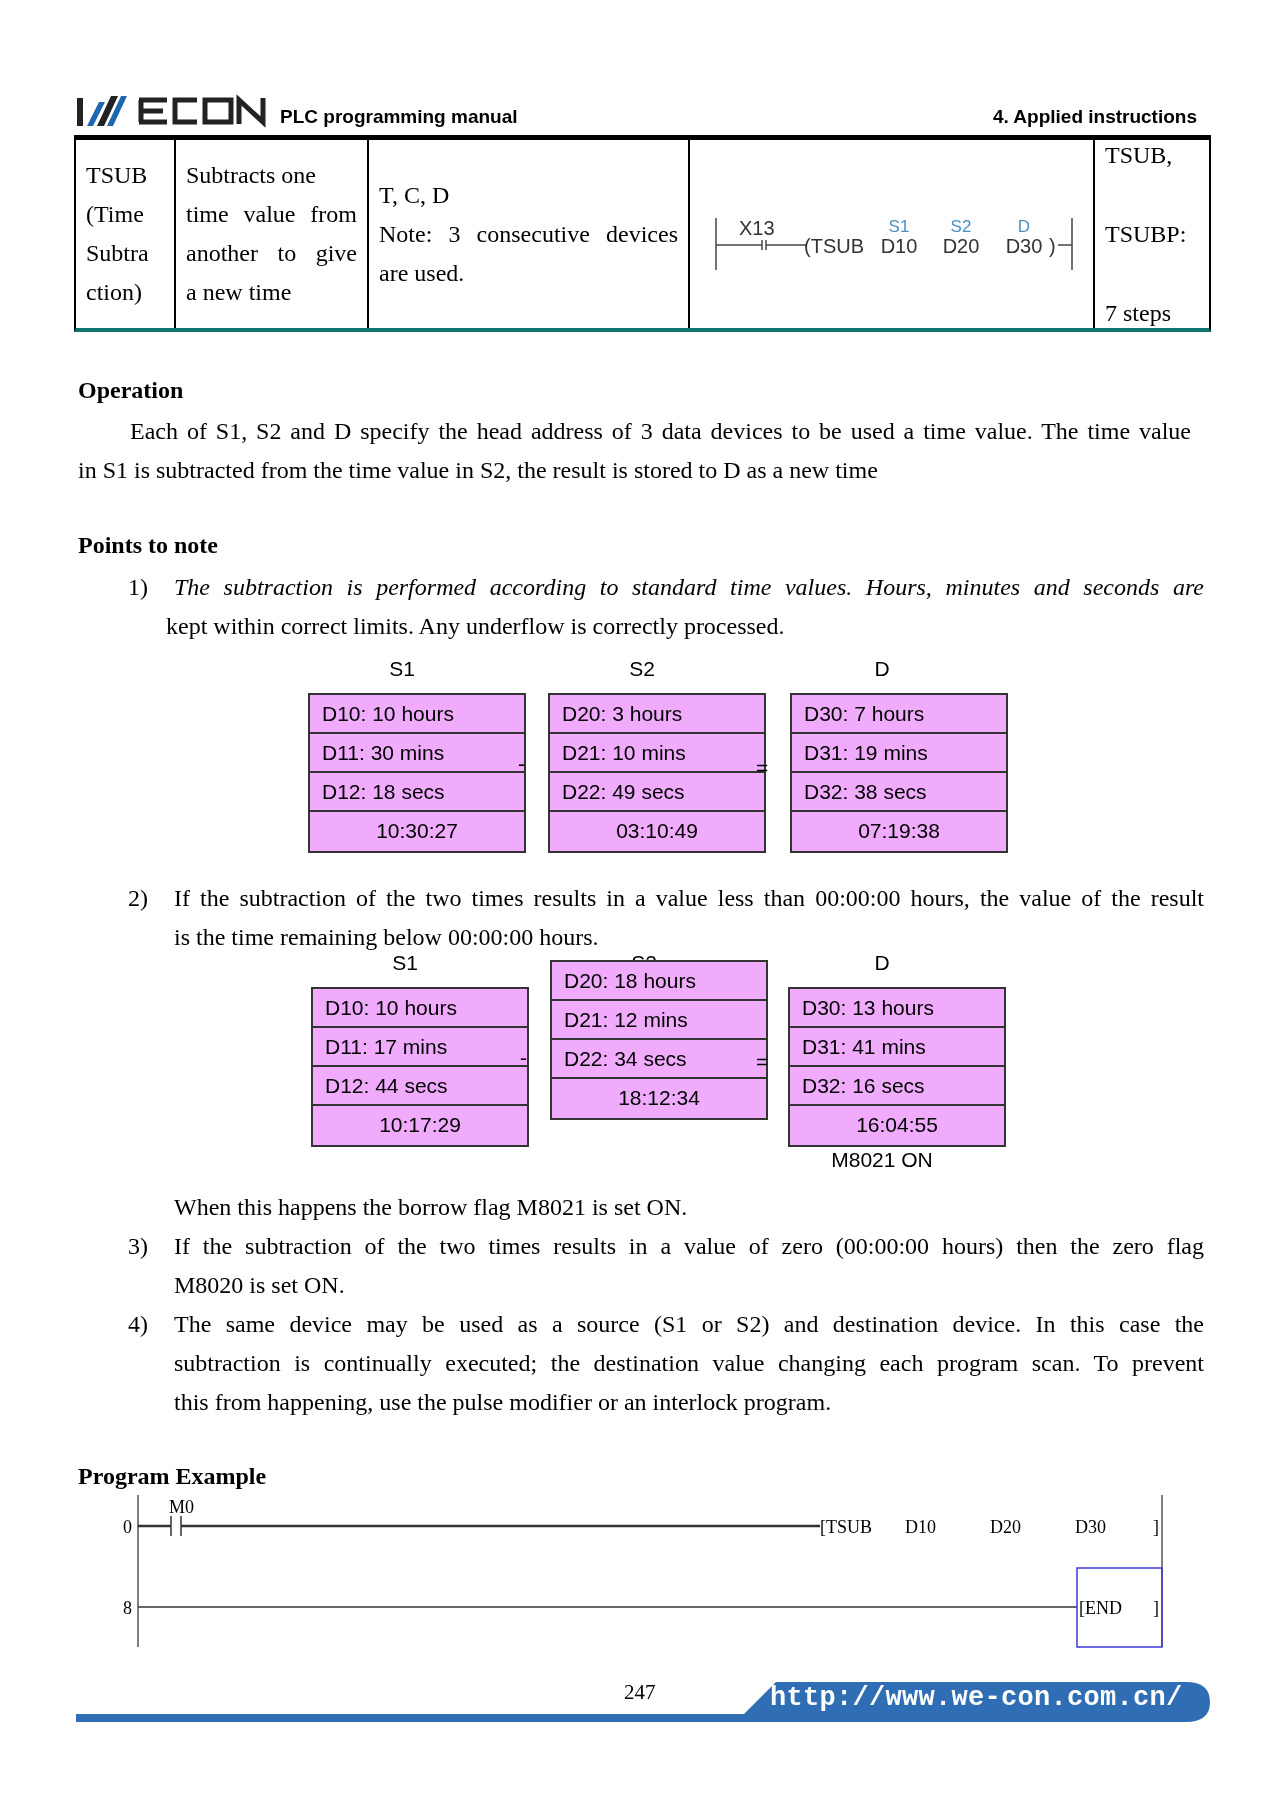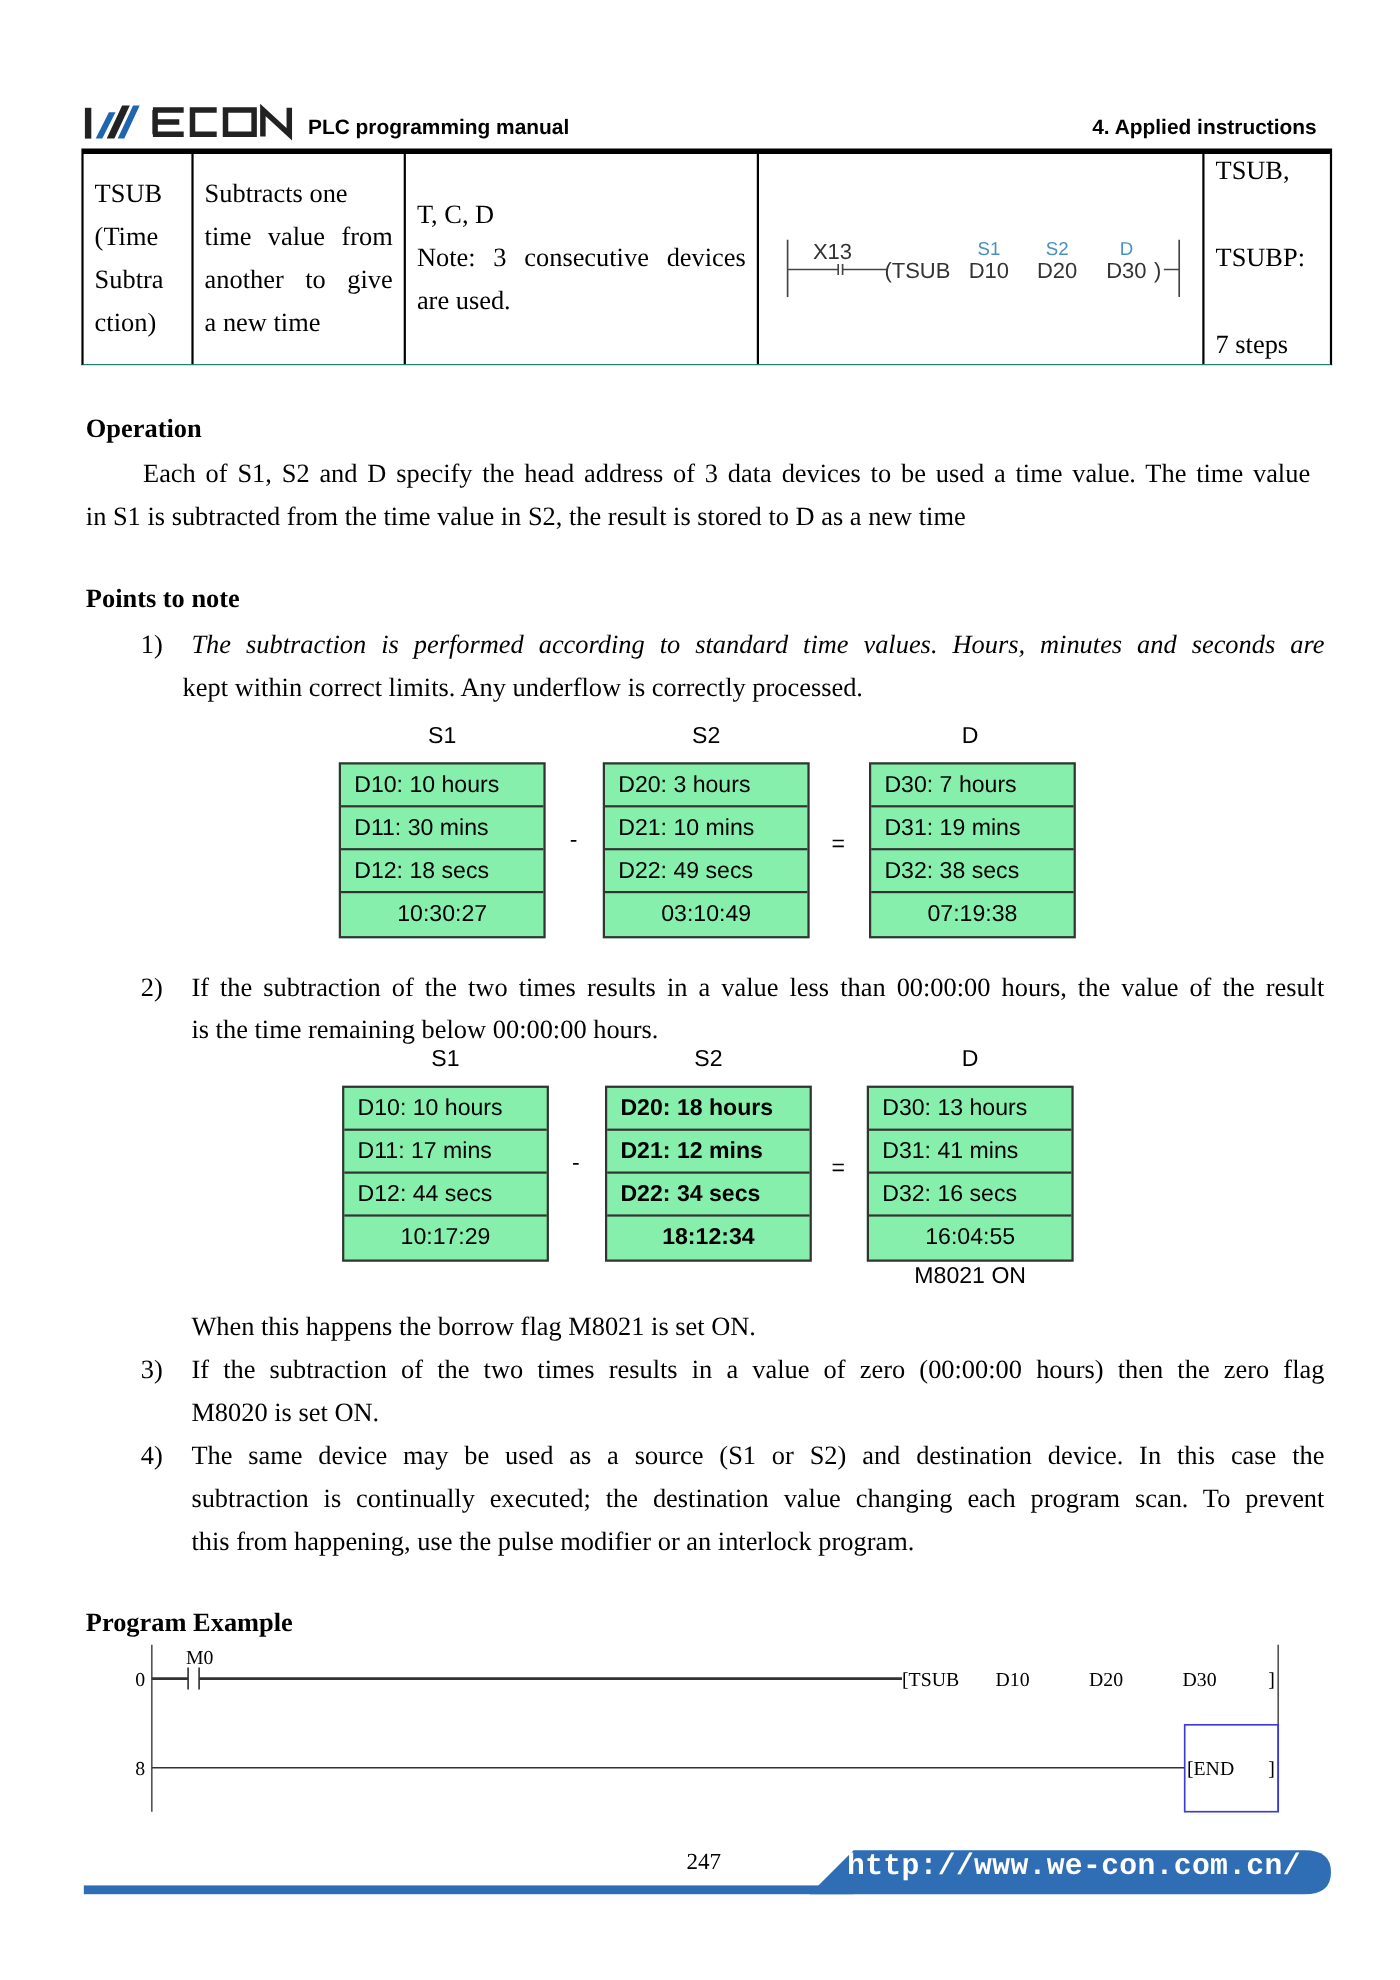--- a/index.html
+++ b/index.html
@@ -5,33 +5,33 @@
   html,body{margin:0;padding:0;background:#fff;}
   body{width:1273px;height:1800px;position:relative;overflow:hidden;font-family:"Liberation Serif","DejaVu Serif",serif;color:#000;}
   .abs{position:absolute;}
   .sans{font-family:"Liberation Sans","DejaVu Sans",sans-serif;}
   
   #logo{left:77px;top:92px;width:195px;height:36px;}
   #hdr-title{left:280px;top:106px;font-family:"Liberation Sans","DejaVu Sans",sans-serif;font-weight:bold;font-size:19px;}
   #hdr-section{right:76px;top:106px;font-family:"Liberation Sans","DejaVu Sans",sans-serif;font-weight:bold;font-size:19px;}
   #hdr-rule{left:74px;top:135px;width:1137px;height:5px;background:#000;}
   
-  #spec-table{left:74px;top:140px;width:1137px;height:192px;border-left:2px solid #000;border-right:2px solid #000;border-bottom:1px solid #0f766e;box-sizing:border-box;}
+  #spec-table{left:74px;top:140px;width:1137px;height:192px;border-left:2px solid #000;border-right:2px solid #000;border-bottom:4px solid #0f766e;box-sizing:border-box;}
   .cell{position:absolute;top:0;bottom:0;border-right:2px solid #000;box-sizing:border-box;font-size:24px;line-height:39px;padding:0 10px;display:flex;flex-direction:column;justify-content:center;}
   .cell.last{border-right:none;gap:40px;}
   .cell.justify{text-align:justify;text-align-last:left;}
   
   #ladder-small{left:714px;top:210px;width:365px;height:70px;}
   
   .h{font-weight:bold;font-size:24px;}
   .p{font-size:24px;line-height:39px;}
   .just{text-align:justify;text-align-last:justify;}
   
   .diag-label{font-family:"Liberation Sans","DejaVu Sans",sans-serif;font-size:21px;width:188px;text-align:center;}
-  .dbox{width:188px;border:2px solid #333;box-sizing:border-box;background:#86efac;}
+  .dbox{width:218px;border:2px solid #333;box-sizing:border-box;background:#f0abfc;}
   .drow{height:39px;border-bottom:2px solid #333;font-family:"Liberation Sans","DejaVu Sans",sans-serif;font-size:21px;line-height:37px;padding-left:12px;box-sizing:border-box;}
   .drow.tot{border-bottom:none;text-align:center;padding-left:0;}
   .op{font-family:"Liberation Sans","DejaVu Sans",sans-serif;font-size:21px;}
   
   #footer-band{left:76px;top:1678px;width:1134px;height:48px;}
   #page-num{left:624px;top:1680px;font-size:21px;}
   #footer-url{left:770px;top:1683px;font-family:Liberation Mono, monospace;font-size:27px;color:#fff;font-weight:bold;letter-spacing:0.3px;}
   .lad{font-family:"Liberation Serif","DejaVu Serif",serif;font-size:18px;color:#222;}
 </style>
 </head>
@@ -146,21 +146,21 @@
   <div class="abs diag-label" style="left:550px;top:951px;">S2</div>
   <div class="abs diag-label" style="left:788px;top:951px;">D</div>
 
   <div class="abs dbox" style="left:311px;top:987px;">
     <div class="drow">D10: 10 hours</div>
     <div class="drow">D11: 17 mins</div>
     <div class="drow">D12: 44 secs</div>
     <div class="drow tot">10:17:29</div>
   </div>
   <div class="abs op" style="left:520px;top:1046px;">-</div>
-  <div class="abs dbox" style="left:550px;top:987px;font-weight:bold;">
+  <div class="abs dbox" style="left:550px;top:960px;">
     <div class="drow">D20: 18 hours</div>
     <div class="drow">D21: 12 mins</div>
     <div class="drow">D22: 34 secs</div>
     <div class="drow tot">18:12:34</div>
   </div>
   <div class="abs op" style="left:756px;top:1050px;">=</div>
   <div class="abs dbox" style="left:788px;top:987px;">
     <div class="drow">D30: 13 hours</div>
     <div class="drow">D31: 41 mins</div>
     <div class="drow">D32: 16 secs</div>

